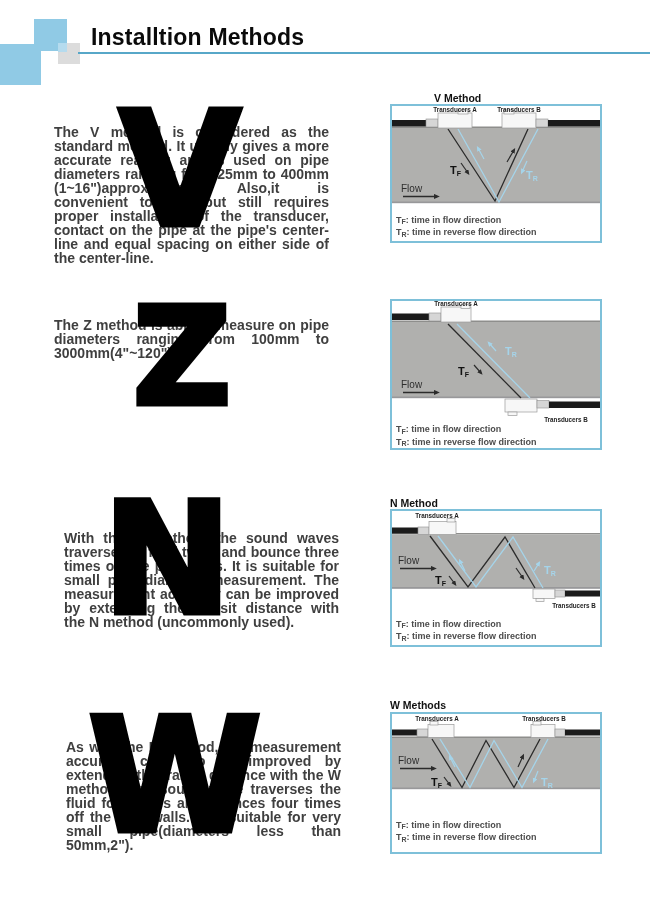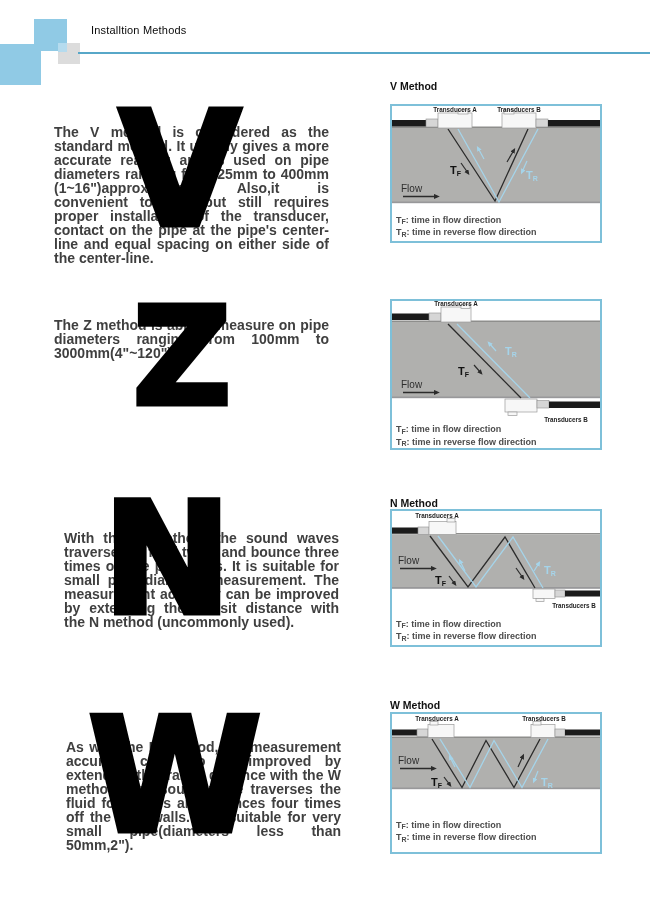--- a/index.html
+++ b/index.html
@@ -5,21 +5,21 @@
   html,body{margin:0;padding:0;}
   body{width:650px;height:919px;background:#ffffff;position:relative;overflow:hidden;
        font-family:"Liberation Sans",sans-serif;}
   .abs{position:absolute;}
   
   .sq{position:absolute;}
   .sq-top{left:34px;top:19px;width:33px;height:32px;background:#90cae5;}
   .sq-big{left:0;top:44px;width:41px;height:41px;background:#90cae5;}
   .sq-gray{left:58px;top:43px;width:22px;height:21px;background:#dcdcdc;}
   .sq-mini{left:58px;top:43px;width:9px;height:9px;background:#b5dbee;}
-  .page-title{left:91px;top:24px;font-size:11px;font-weight:normal;color:#0a0a0a;letter-spacing:.2px;}
+  .page-title{left:91px;top:24px;font-size:23px;font-weight:bold;color:#0a0a0a;letter-spacing:.2px;}
   .title-rule{left:78px;top:52px;width:572px;height:2px;background:#57a7c8;}
   
   .para-block{position:absolute;width:283px;z-index:2;}
   .para-block p{margin:4px;font-size:14px;line-height:14px;font-weight:bold;color:#3f3f3f;
                 text-align:justify;}
   .watermark{position:absolute;z-index:3;transform:translate(-50%,-50%);
              font-family:"DejaVu Sans",sans-serif;font-weight:bold;color:#000;
              -webkit-text-stroke:5px #000;line-height:1;}
   
   .method-title{position:absolute;left:390px;font-size:10.5px;font-weight:bold;color:#111;z-index:2;}
@@ -52,21 +52,21 @@
 <div class="sq sq-big"></div>
 <div class="sq sq-gray"></div>
 <div class="sq sq-mini"></div>
 <div class="abs page-title">Installtion Methods</div>
 <div class="abs title-rule"></div>
 
 <div class="watermark" style="left:180px;top:170px;font-size:158px;">V</div>
 <div class="para-block" style="left:50px;top:121px;">
   <p>The V method is considered as the standard method. It usually gives a more accurate reading and is used on pipe diameters ranging from 25mm to 400mm (1~16")approximately. Also,it is convenient to use, but still requires proper installation of the transducer, contact on the pipe at the pipe's center-line and equal spacing on either side of the center-line.</p>
 </div>
-<div class="method-title" style="top:80px;">V Method</div>
+<div class="method-title" style="top:92px;margin-left:44px;">V Method</div>
 <div class="dbox" style="top:104px;height:139px;">
   <svg viewBox="0 0 208 135">
     <defs>
       <marker id="ak-v" markerWidth="5" markerHeight="5" refX="2.5" refY="2" orient="auto">
           <path d="M0,0 L4.5,2 L0,4 Z" fill="#2b2b2b"></path>
         </marker>
       <marker id="ac-v" markerWidth="5" markerHeight="5" refX="2.5" refY="2" orient="auto">
           <path d="M0,0 L4.5,2 L0,4 Z" fill="#a5d4ea"></path>
         </marker>
     </defs>
@@ -179,21 +179,21 @@
     <line class="flow-arr" x1="8" y1="57.5" x2="42" y2="57.5" marker-end="url(#ak-n)"></line>
     <text class="cap" x="4" y="115.5"><tspan>T</tspan><tspan class="sub" dy="1.5">F</tspan><tspan dy="-1.5">: time in flow direction</tspan></text>
     <text class="cap" x="4" y="128"><tspan>T</tspan><tspan class="sub" dy="1.5">R</tspan><tspan dy="-1.5">: time in reverse flow direction</tspan></text>
   </svg>
 </div>
 
 <div class="watermark" style="left:175px;top:776px;font-size:158px;">W</div>
 <div class="para-block" style="left:62px;top:736px;">
   <p>As with the N method, the measurement accuracy can also be improved by extending the transit distance with the W method. The sound wave traverses the fluid four times and bounces four times off the pipe walls. It is suitable for very small pipe(diameters less than 50mm,2").</p>
 </div>
-<div class="method-title" style="top:699px;">W Method</div>
+<div class="method-title" style="top:699px;">W Methods</div>
 <div class="dbox" style="top:712px;height:142px;">
   <svg viewBox="0 0 208 138">
     <defs>
       <marker id="ak-w" markerWidth="5" markerHeight="5" refX="2.5" refY="2" orient="auto">
           <path d="M0,0 L4.5,2 L0,4 Z" fill="#2b2b2b"></path>
         </marker>
       <marker id="ac-w" markerWidth="5" markerHeight="5" refX="2.5" refY="2" orient="auto">
           <path d="M0,0 L4.5,2 L0,4 Z" fill="#a5d4ea"></path>
         </marker>
     </defs>

